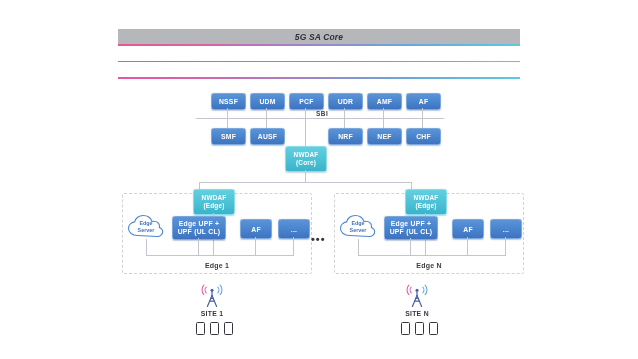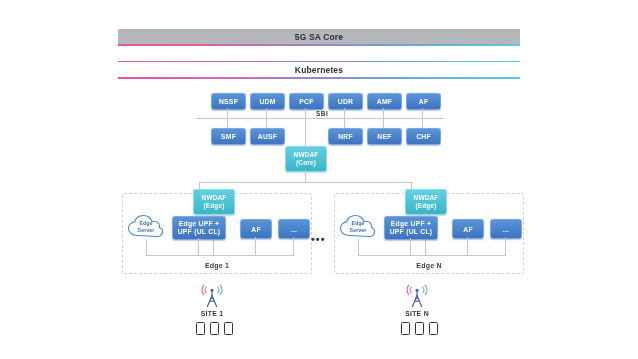--- a/index.html
+++ b/index.html
@@ -9,21 +9,21 @@
     color:#3b3b44;
   }
   #canvas{position:absolute;left:0;top:0;width:638px;height:359px;}
 
   
   .layer-bar{
     position:absolute;left:118px;width:402px;height:15px;
     display:flex;align-items:center;justify-content:center;
     font-size:8.5px;font-weight:700;letter-spacing:.15px;color:#2f2f38;
   }
-  #bar-core{top:29px;background:#b6b7bb;}
+  #bar-core{top:29px;background:#b6b7bb;font-style:italic;}
   #bar-mano{top:45px;background:#ffffff;}
   #bar-k8s{top:62px;background:#ffffff;}
 
   .grad-rule{
     position:absolute;left:118px;width:402px;height:1.4px;
     background:linear-gradient(90deg,#e8559c 0%,#d863a8 22%,#9a86c9 48%,#6aa7d8 72%,#5ec8e0 100%);
   }
   #rule-1{top:44.2px;}
   #rule-2{top:60.6px;}
   #rule-3{top:77.4px;}
@@ -102,23 +102,20 @@
 
 <div id="canvas">
 
   <div class="layer-bar" id="bar-core">
     <span>5G SA Core</span>
   </div>
   <div class="grad-rule" id="rule-1"></div>
 
   <div class="grad-rule" id="rule-2"></div>
 
-  <div class="layer-bar" id="bar-k8s">
-    <span>Kubernetes</span>
-  </div>
   <div class="grad-rule" id="rule-3"></div>
 
   <div class="nf" style="left:211px;top:93px;width:33px;">
     <span>NSSF</span>
   </div>
   <div class="nf" style="left:250px;top:93px;width:33px;">
     <span>UDM</span>
   </div>
   <div class="nf" style="left:289px;top:93px;width:33px;">
     <span>PCF</span>

